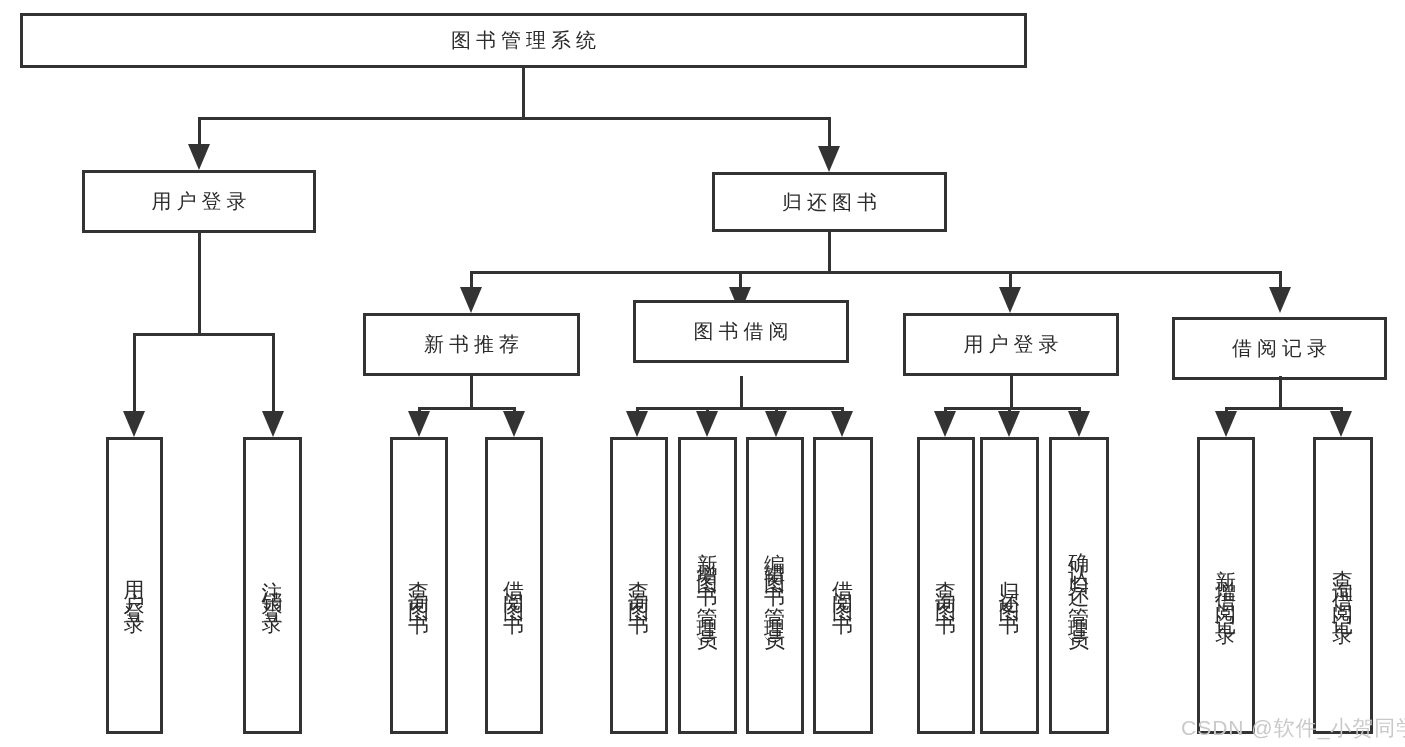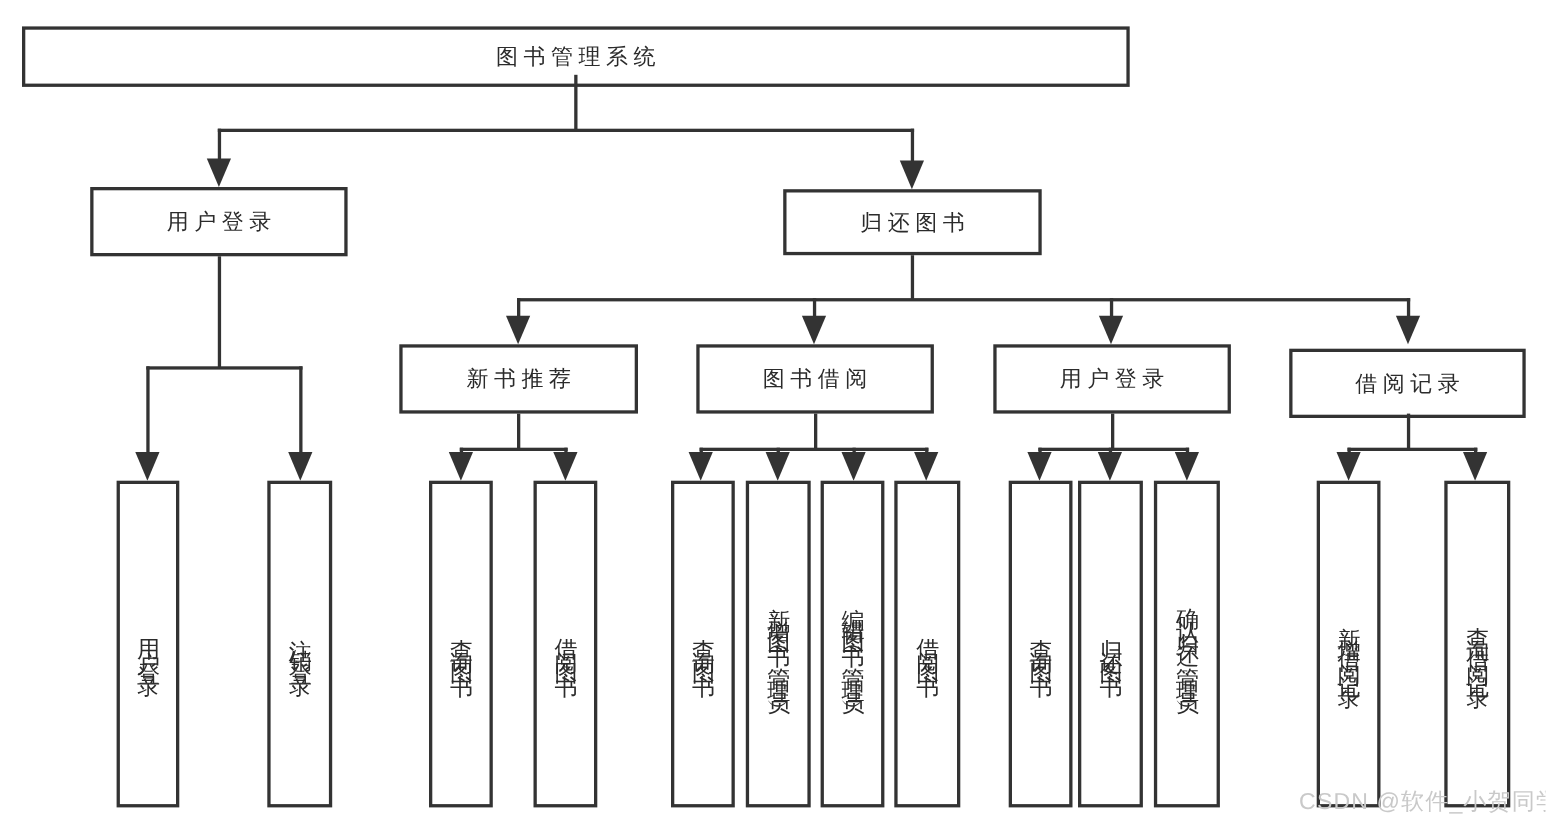--- a/index.html
+++ b/index.html
@@ -27,21 +27,21 @@
     border-top:26px solid var(--line);
   }
   .wm{
     position:absolute;left:1181px;top:714px;z-index:10;
     font-size:21px;color:var(--wm);letter-spacing:1px;white-space:nowrap;
   }
 </style>
 </head>
 <body style="--line: #333333; --text: #2b2b2b; --wm: #c9c9c9; background: rgb(255, 255, 255);">
 
-<div class="box hlabel" style="left:20px;top:24px;width:1007px;height:55px">
+<div class="box hlabel" style="left:20px;top:13px;width:1007px;height:55px">
   <span>图书管理系统</span>
 </div>
 
 <div class="ln" style="left:521.5px;top:68px;width:3px;height:51px"></div>
 <div class="ln" style="left:197.5px;top:116.5px;width:633px;height:3px"></div>
 <div class="ln" style="left:197.5px;top:117px;width:3px;height:30px"></div>
 <div class="ln" style="left:827.5px;top:117px;width:3px;height:32px"></div>
 <div class="ar" style="left:188px;top:144px"></div>
 <div class="ar" style="left:818px;top:146px"></div>
 
@@ -66,21 +66,21 @@
 <div class="ln" style="left:1008.5px;top:271px;width:3px;height:18px"></div>
 <div class="ln" style="left:1278.5px;top:271px;width:3px;height:18px"></div>
 <div class="ar" style="left:460px;top:287px"></div>
 <div class="ar" style="left:729px;top:287px"></div>
 <div class="ar" style="left:999px;top:287px"></div>
 <div class="ar" style="left:1269px;top:287px"></div>
 
 <div class="box hlabel" style="left:363px;top:313px;width:217px;height:63px">
   <span>新书推荐</span>
 </div>
-<div class="box hlabel" style="left:633px;top:313px;width:216px;height:63px">
+<div class="box hlabel" style="left:633px;top:300px;width:216px;height:63px">
   <span>图书借阅</span>
 </div>
 <div class="box hlabel" style="left:903px;top:313px;width:216px;height:63px">
   <span>用户登录</span>
 </div>
 <div class="box hlabel" style="left:1172px;top:317px;width:215px;height:63px">
   <span>借阅记录</span>
 </div>
 
 <div class="ln" style="left:469.5px;top:376px;width:3px;height:32px"></div>

